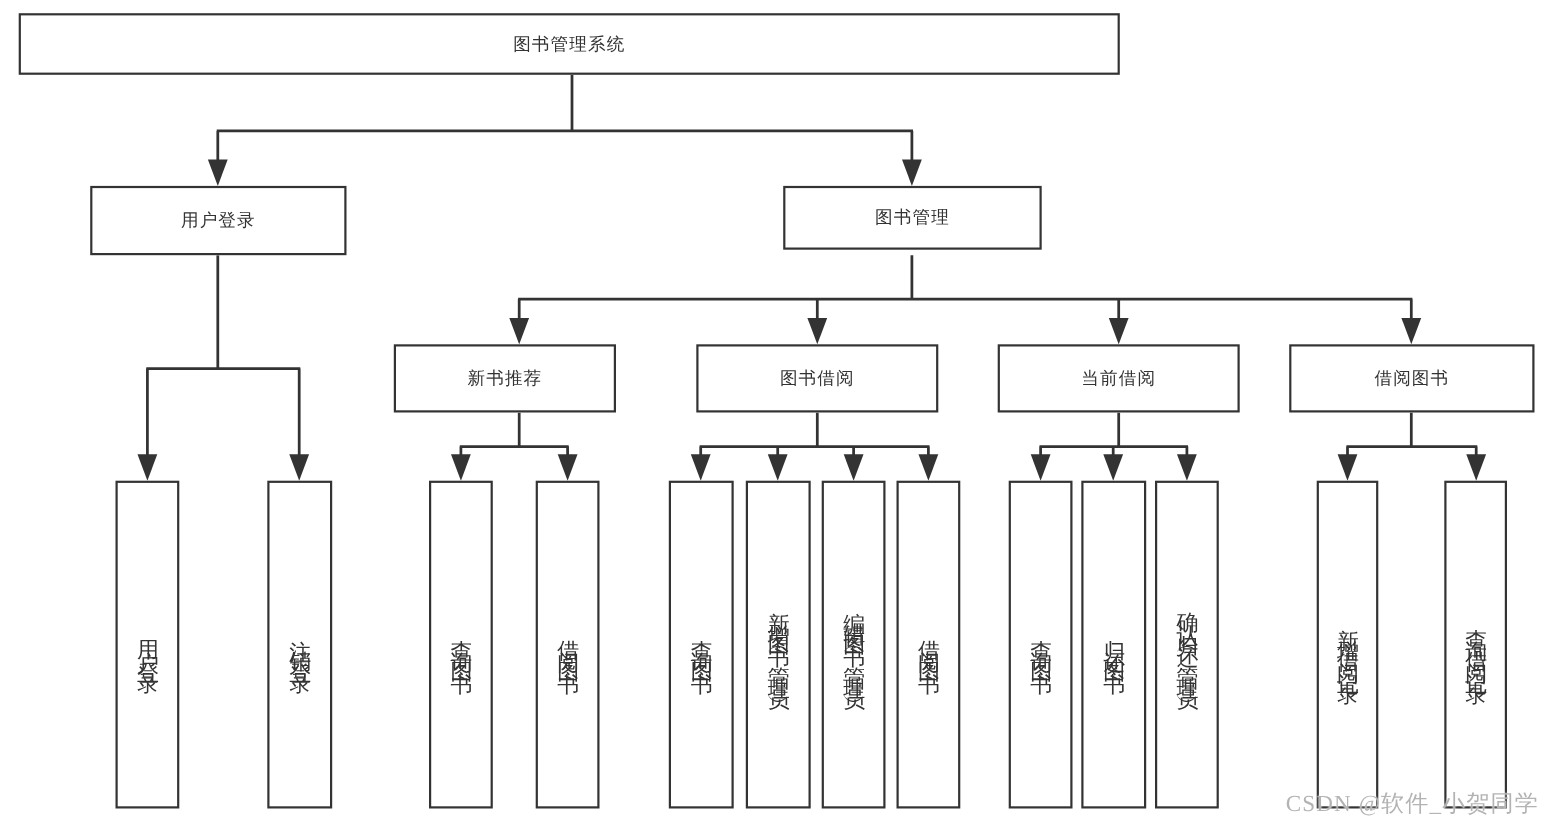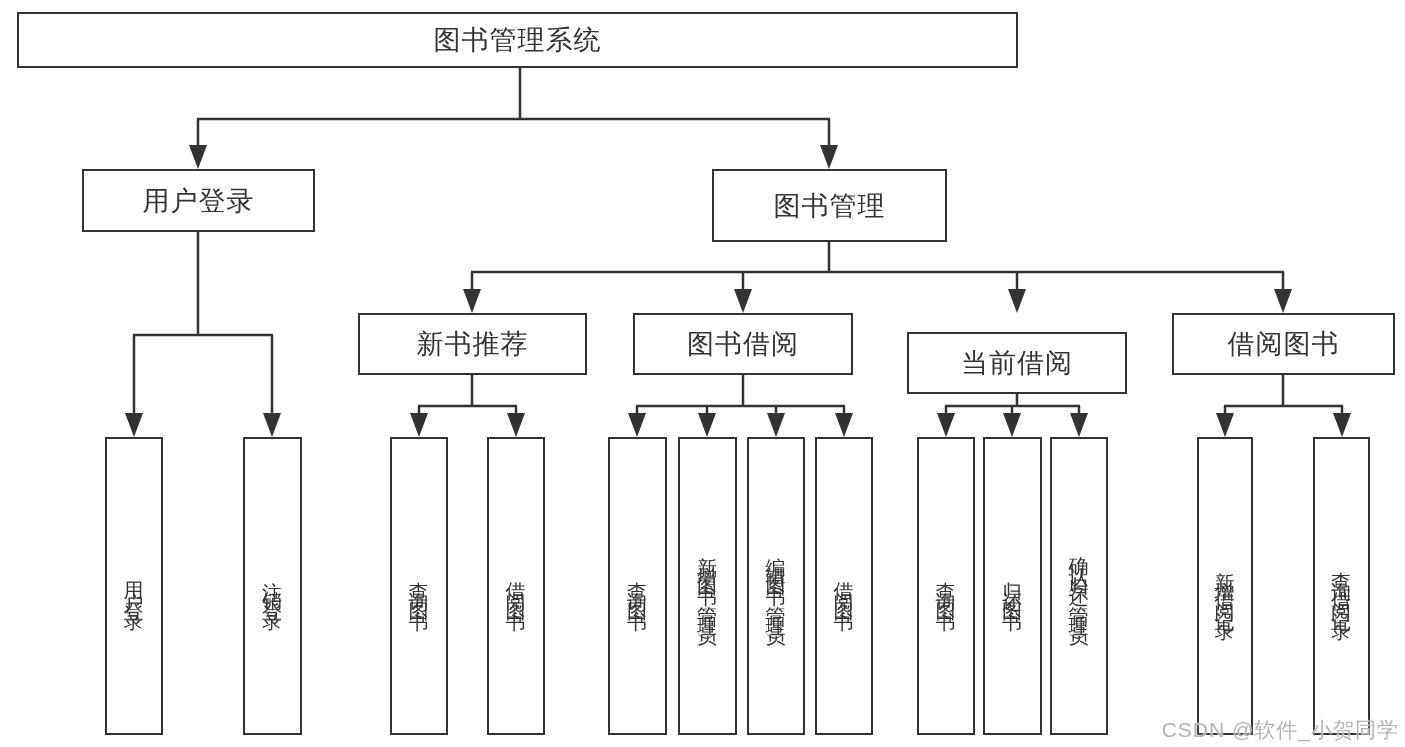--- a/index.html
+++ b/index.html
@@ -12,38 +12,39 @@
   }
   .wires{position:absolute;left:0;top:0;}
   .box{
     position:absolute;
     box-sizing:border-box;
     border:2.5px solid #333;
     background:#fff;
     display:flex;align-items:center;justify-content:center;
     color:#333;
   }
-  .h-box{font-size:27px;letter-spacing:1px;white-space:nowrap;}
+  .h-box{font-size:16px;letter-spacing:1px;white-space:nowrap;}
   .v-box span{
     writing-mode:vertical-rl;
     text-orientation:mixed;
     font-size:20px;
     letter-spacing:10px;
     line-height:1;
     white-space:nowrap;
   }
   .watermark{
     position:absolute;
     right:6px;bottom:3px;
     font-size:21px;
     color:#b3b3b3;
     letter-spacing:1px;
     z-index:10;
     text-shadow:0 0 2px #fff;
     white-space:nowrap;
+    font-family:Liberation Serif, serif;
   }
 </style>
 </head>
 <body>
 
 <div class="canvas">
 
   <svg class="wires" width="1405" height="747" viewBox="0 0 1405 747">
     <g stroke="#333" stroke-width="2.5" fill="none">
       <path d="M520 68 V119 M197 119 H830 M198 119 V147 M829 119 V147"></path>
@@ -73,25 +74,25 @@
       <polygon points="1003,413 1021,413 1012,437"></polygon>
       <polygon points="1070,413 1088,413 1079,437"></polygon>
       <polygon points="1216,413 1234,413 1225,437"></polygon>
       <polygon points="1333,413 1351,413 1342,437"></polygon>
     </g>
   </svg>
 
   <div class="box h-box" style="left:17px;top:12px;width:1001px;height:56px;">图书管理系统</div>
 
   <div class="box h-box" style="left:82px;top:169px;width:233px;height:63px;">用户登录</div>
-  <div class="box h-box" style="left:712px;top:169px;width:235px;height:73px;">图书管理</div>
+  <div class="box h-box" style="left:712px;top:169px;width:235px;height:58px;">图书管理</div>
 
-  <div class="box h-box" style="left:358px;top:313px;width:229px;height:62px;">新书推荐</div>
+  <div class="box h-box" style="left:358px;top:313px;width:202px;height:62px;">新书推荐</div>
   <div class="box h-box" style="left:633px;top:313px;width:220px;height:62px;text-align:center;">图书借阅</div>
-  <div class="box h-box" style="left:907px;top:313px;width:220px;height:62px;margin-top:19px;">当前借阅</div>
+  <div class="box h-box" style="left:907px;top:313px;width:220px;height:62px;">当前借阅</div>
   <div class="box h-box" style="left:1172px;top:313px;width:223px;height:62px;">借阅图书</div>
 
   <div class="box v-box" style="left:105px;top:437px;width:58px;height:298px;">
     <span>用户登录</span>
   </div>
   <div class="box v-box" style="left:243px;top:437px;width:59px;height:298px;">
     <span>注销登录</span>
   </div>
 
   <div class="box v-box" style="left:390px;top:437px;width:58px;height:298px;">

